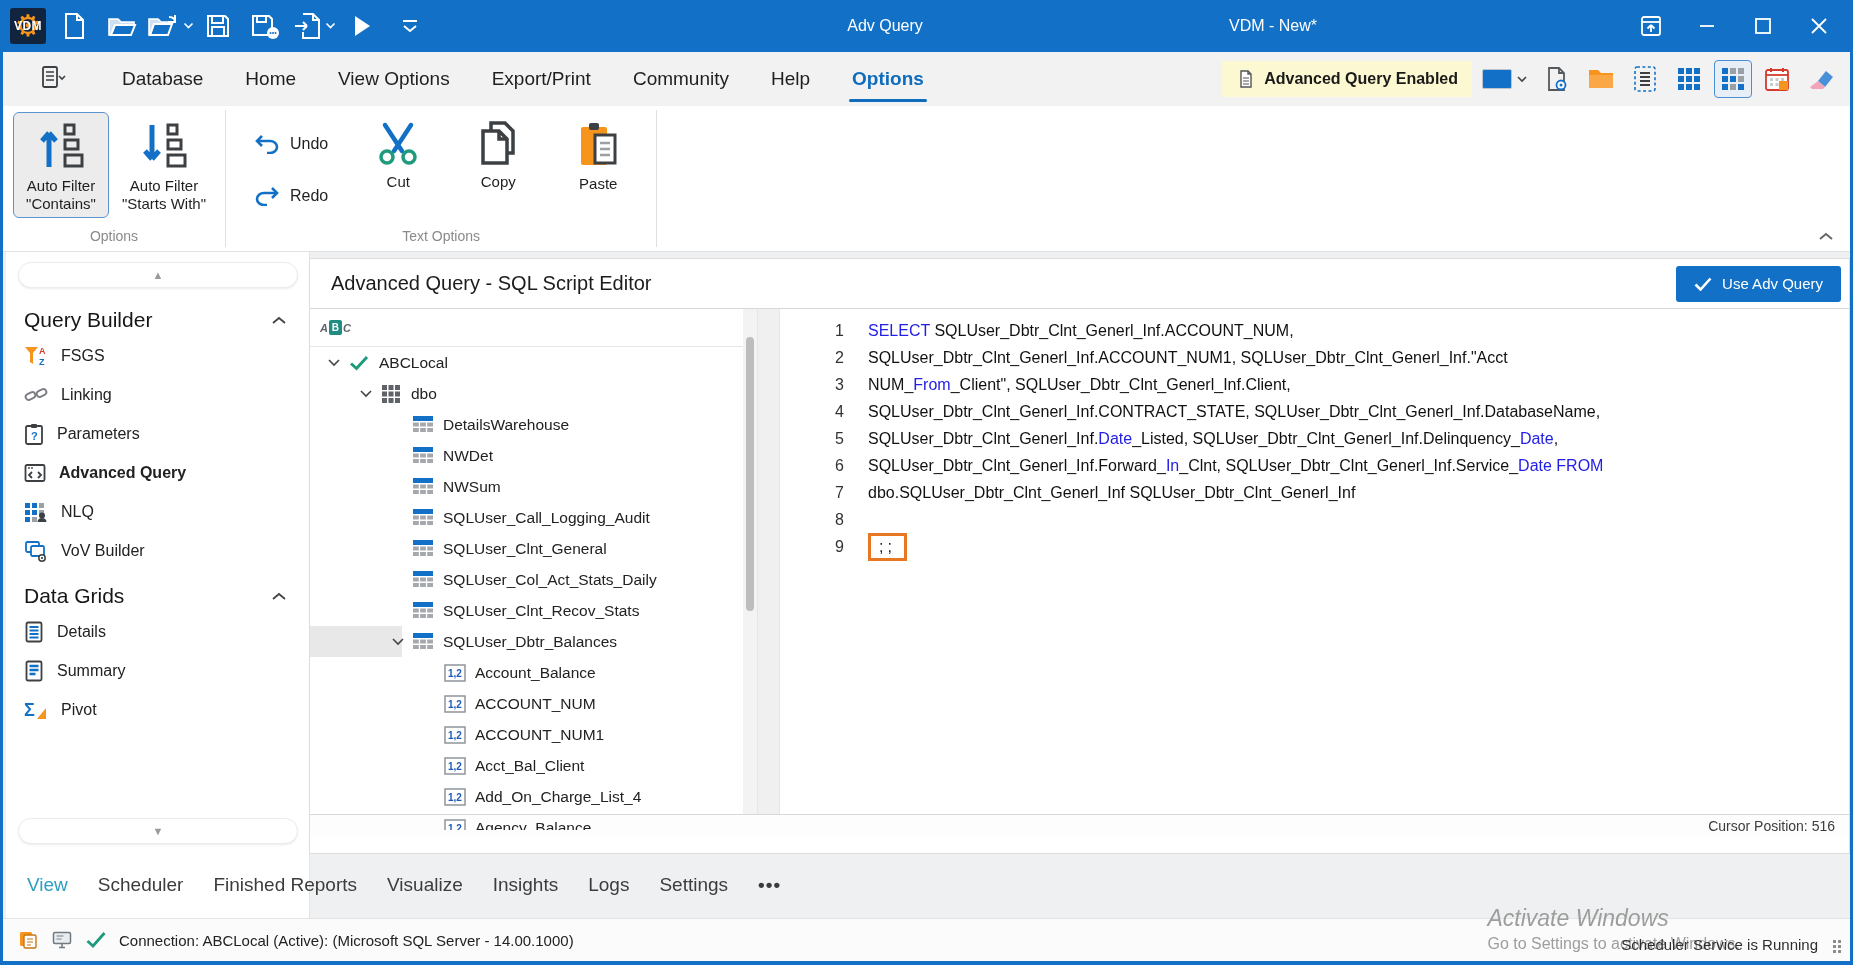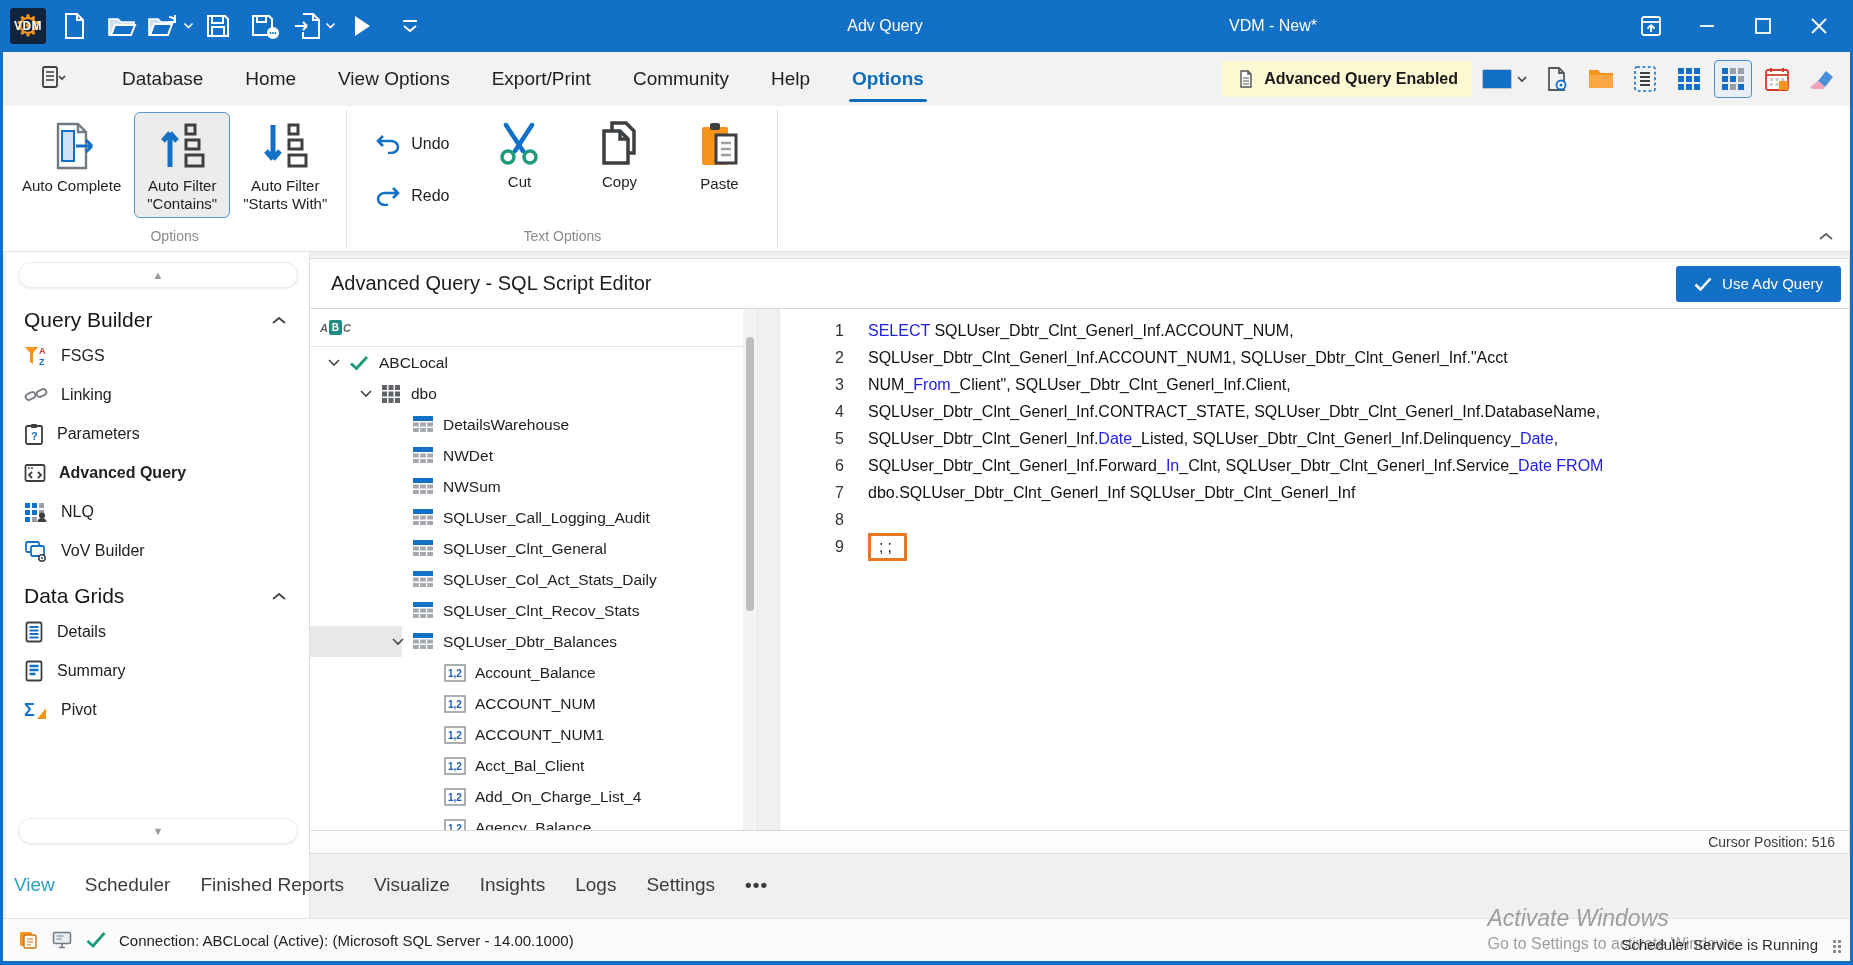--- a/index.html
+++ b/index.html
@@ -85,24 +85,24 @@
   .tree-thumb{ position:absolute; left:3px; top:28px; width:8px; height:274px; background:#bdbdbd; border-radius:4px; }
 
   
   .splitter{ width:22px; background:#f0f0f0; border-right:1px solid #e6e6e6; }
   .editor{ flex:1; position:relative; padding-top:8px; overflow:hidden; }
   .code-line{ display:flex; line-height:27px; font-size:16px; }
   .ln{ width:64px; text-align:right; color:#333; flex:none; }
   .code-text{ padding-left:24px; white-space:pre; color:#111; }
   .kw{ color:#2320e5; }
   .err-box{ display:inline-block; border:3px solid #e87722; padding:0 8px; line-height:22px; letter-spacing:4px; color:#222; }
-  .cursor-strip{ position:absolute; left:0; right:0; bottom:0; height:23px; border-top:1px solid #d9d9d9; display:flex; align-items:center; justify-content:flex-end; padding-right:14px; font-size:14px; color:#3c3c3c; background:#fdfdfd; }
+  .cursor-strip{ position:absolute; left:0; right:0; bottom:16px; height:23px; border-top:1px solid #d9d9d9; display:flex; align-items:center; justify-content:flex-end; padding-right:14px; font-size:14px; color:#3c3c3c; background:#fdfdfd; }
 
   
-  .tabsbar{ position:absolute; left:0; top:600px; width:1582px; height:66px; display:flex; align-items:center; gap:0; padding-left:11px; }
+  .tabsbar{ position:absolute; left:0; top:600px; width:1582px; height:66px; display:flex; align-items:center; gap:0; padding-left:24px; }
   .btab{ font-size:19px; color:#3c3c3c; padding:0 15px; }
   .btab:first-child{ padding-left:0; }
   .btab.active{ color:#2f9fc0; }
   .btab.more{ font-weight:bold; letter-spacing:1px; }
 
   
   .statusbar{ position:absolute; left:0; top:918px; width:1847px; height:43px; background:#fbfbfb; border-top:1px solid #e3e3e3; display:flex; align-items:center; }
   .sb-icons{ display:flex; align-items:center; gap:12px; padding-left:14px; }
   .conn-text{ margin-left:12px; font-size:15px; color:#222; }
   .watermark{ position:absolute; right:110px; top:-14px; text-align:left; color:#9d9d9d; pointer-events:none; }
@@ -364,31 +364,20 @@
               </svg>
             </span>
           </div>
         </div>
     </div>
   </div>
 
   <div class="ribbon">
     <div class="ribbon-group">
         <div class="rg-buttons">
-          <div class="big-btn">
-            <span class="icon">
-              <svg width="52" height="50" viewBox="0 0 52 50">
-                <path d="M12 3h20l8 8v36H12z" fill="#fff" stroke="#6f7a82" stroke-width="2.4"></path>
-                <path d="M32 3v8h8" fill="none" stroke="#6f7a82" stroke-width="2.4"></path>
-                <rect x="16" y="10" width="12" height="30" fill="#cfe2f5" stroke="#1271c6" stroke-width="2"></rect>
-                <path d="M30 25h16m0 0l-6-6m6 6l-6 6" fill="none" stroke="#1271c6" stroke-width="3"></path>
-              </svg>
-            </span>
-            <div class="bb-label">Auto Complete</div>
-          </div>
           <div class="big-btn selected">
             <span class="icon">
               <svg width="48" height="50" viewBox="0 0 48 50">
                 <path d="M12 46V12M12 12l-7 8M12 12l7 8" fill="none" stroke="#1271c6" stroke-width="5"></path>
                 <rect x="28" y="4" width="9" height="9" fill="none" stroke="#3c4043" stroke-width="3"></rect>
                 <rect x="28" y="19" width="13" height="9" fill="none" stroke="#3c4043" stroke-width="3"></rect>
                 <rect x="28" y="34" width="17" height="11" fill="none" stroke="#3c4043" stroke-width="3"></rect>
               </svg>
             </span>
             <div class="bb-label">Auto Filter<br>"Contains"</div>

